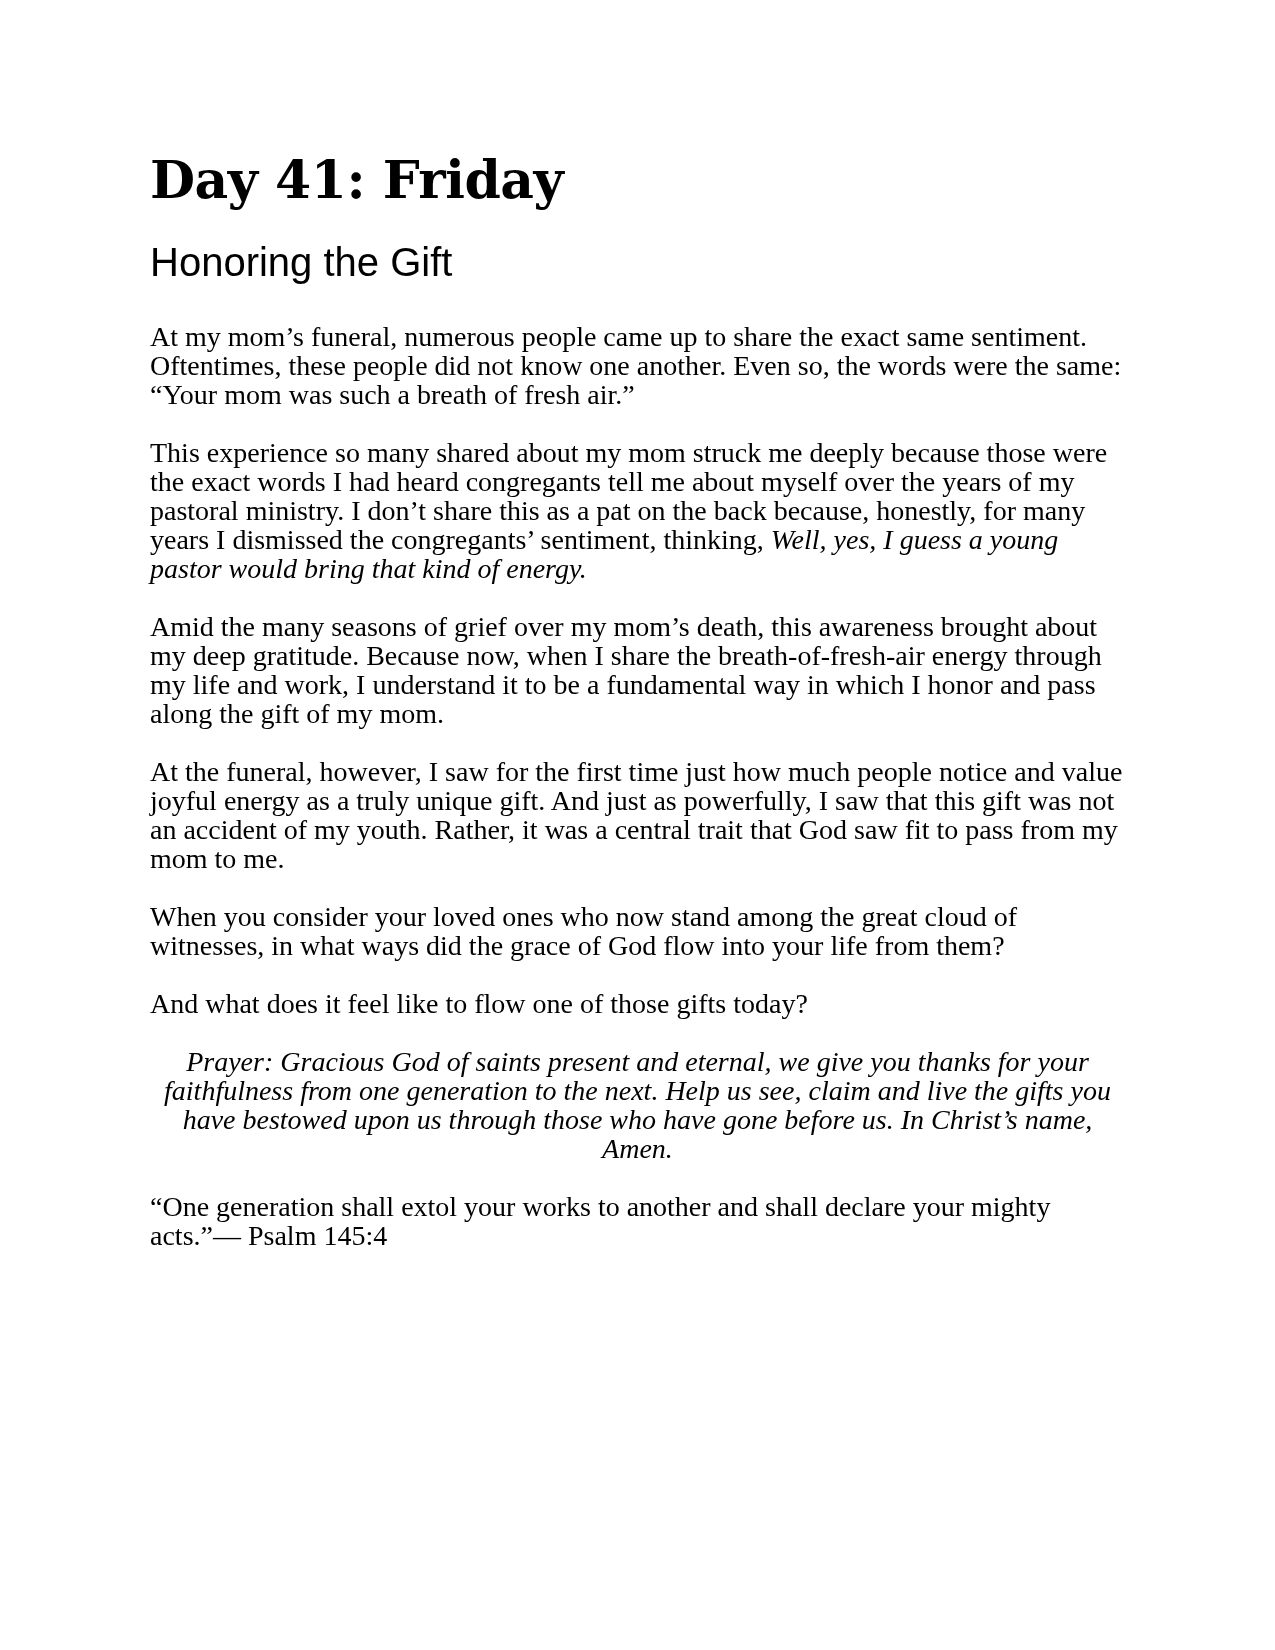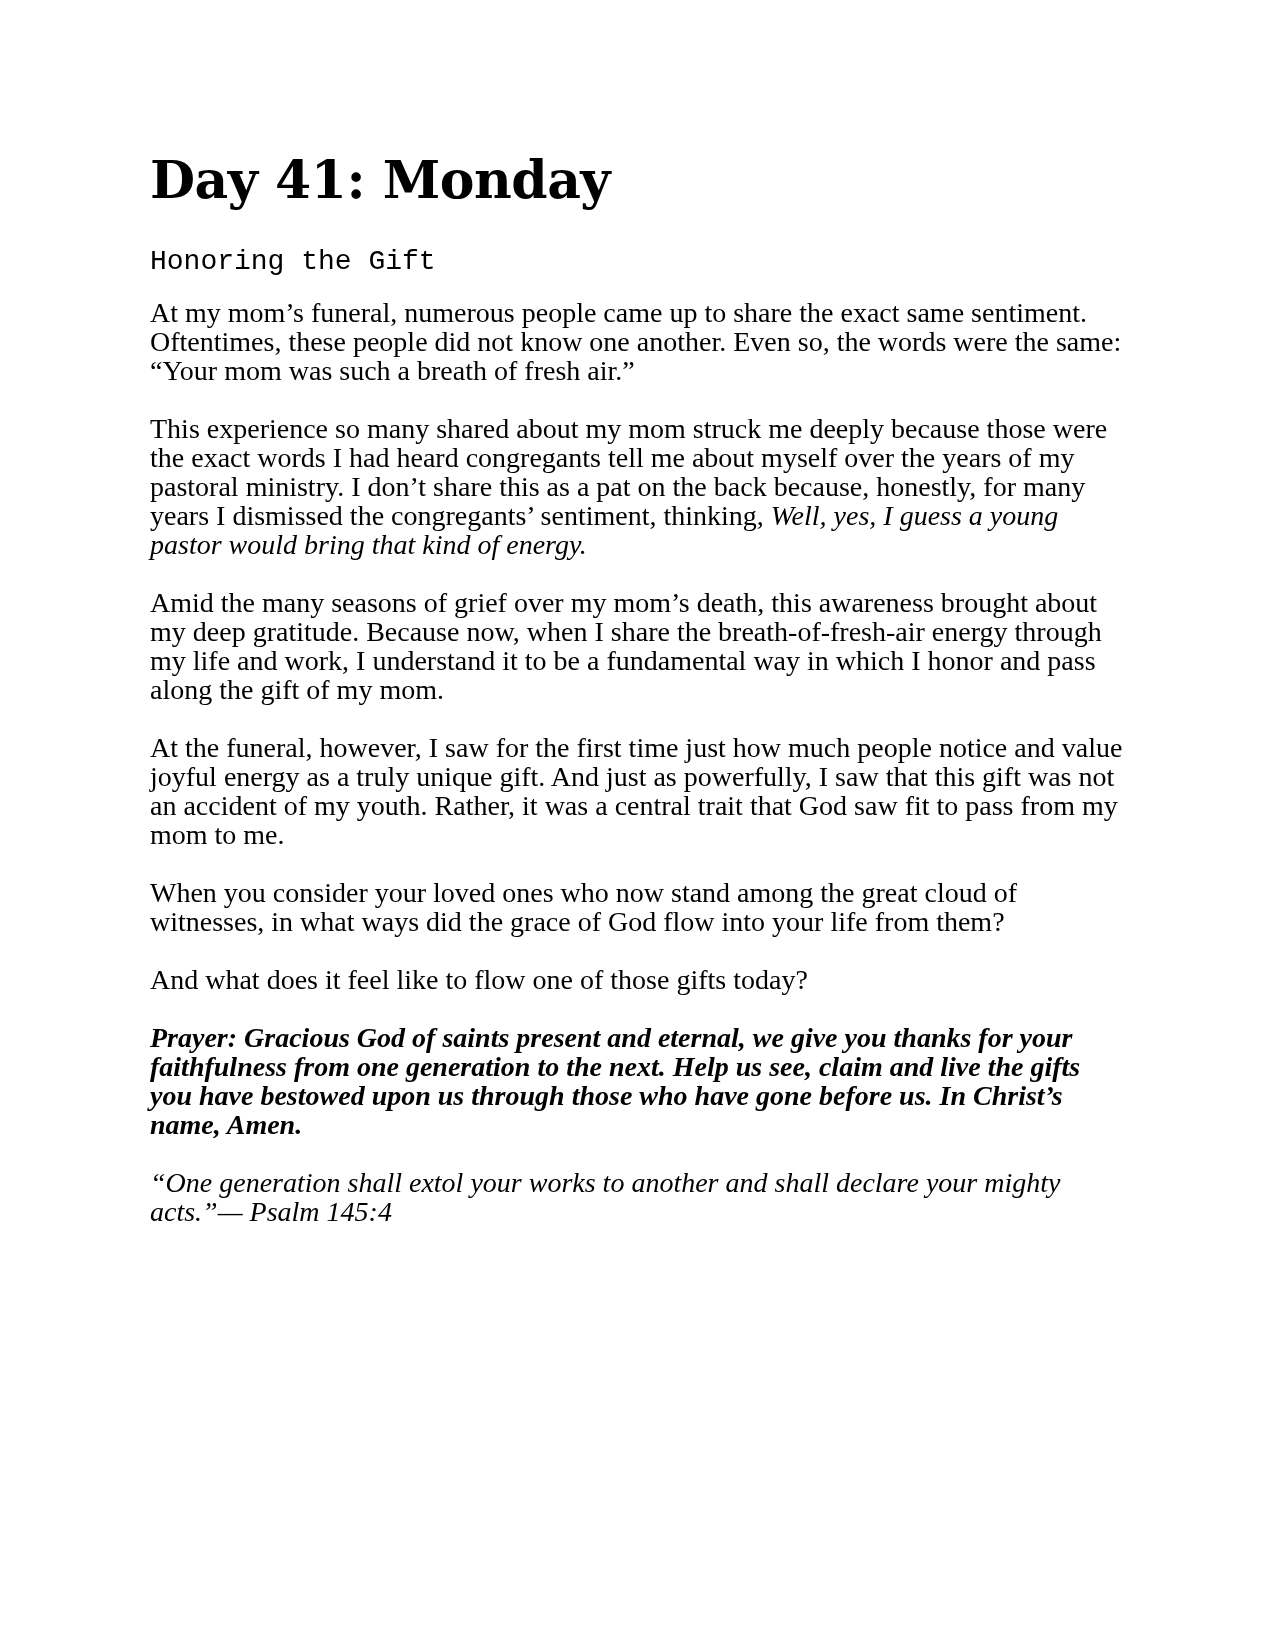--- a/index.html
+++ b/index.html
@@ -8,38 +8,38 @@
     position: absolute; left: 150px; top: 150px; width: 975px;
     font-family: "DejaVu Serif", "Liberation Serif", serif;
     color: #000;
   }
   .title {
     font-family: "DejaVu Serif", serif;
     font-weight: bold; font-size: 52px; line-height: 60px;
     margin: 0 0 28px 0; letter-spacing: -0.5px;
   }
   .subtitle {
-    font-family: Liberation Mono, monospace;
-    font-weight: normal; font-size: 28px; line-height: 48px;
-    margin: 0 0 12px 0;
+    font-family: Liberation Sans, sans-serif;
+    font-weight: normal; font-size: 40px; line-height: 48px;
+    margin: 0 0 36px 0;
   }
   .para {
     font-family: "Liberation Serif", serif;
     font-size: 28px; line-height: 29px;
     margin: 0 0 29px 0;
   }
   .para em { font-style: italic; }
-  .prayer { font-weight: bold; font-style: italic; }
-  .quote { font-style: italic; }
+  .prayer { font-weight: normal; font-style: italic; text-align: center; }
+  .quote { }
 </style>
 </head>
 <body>
 
 <div class="page">
-  <h1 class="title">Day 41: Monday</h1>
+  <h1 class="title">Day 41: Friday</h1>
   <h2 class="subtitle">Honoring the Gift</h2>
 
   <p class="para">At my mom’s funeral, numerous people came up to share the exact same sentiment. Oftentimes, these people did not know one another. Even so, the words were the same: “Your mom was such a breath of fresh air.”</p>
 
   <p class="para"><span>This experience so many shared about my mom struck me deeply because those were the exact words I had heard congregants tell me about myself over the years of my pastoral ministry. I don’t share this as a pat on the back because, honestly, for many years I dismissed the congregants’ sentiment, thinking, </span><em>Well, yes, I guess a young pastor would bring that kind of energy.</em></p>
 
   <p class="para">Amid the many seasons of grief over my mom’s death, this awareness brought about my deep gratitude. Because now, when I share the breath-of-fresh-air energy through my life and work, I understand it to be a fundamental way in which I honor and pass along the gift of my mom.</p>
 
   <p class="para">At the funeral, however, I saw for the first time just how much people notice and value joyful energy as a truly unique gift. And just as powerfully, I saw that this gift was not an accident of my youth. Rather, it was a central trait that God saw fit to pass from my mom to me.</p>
 

